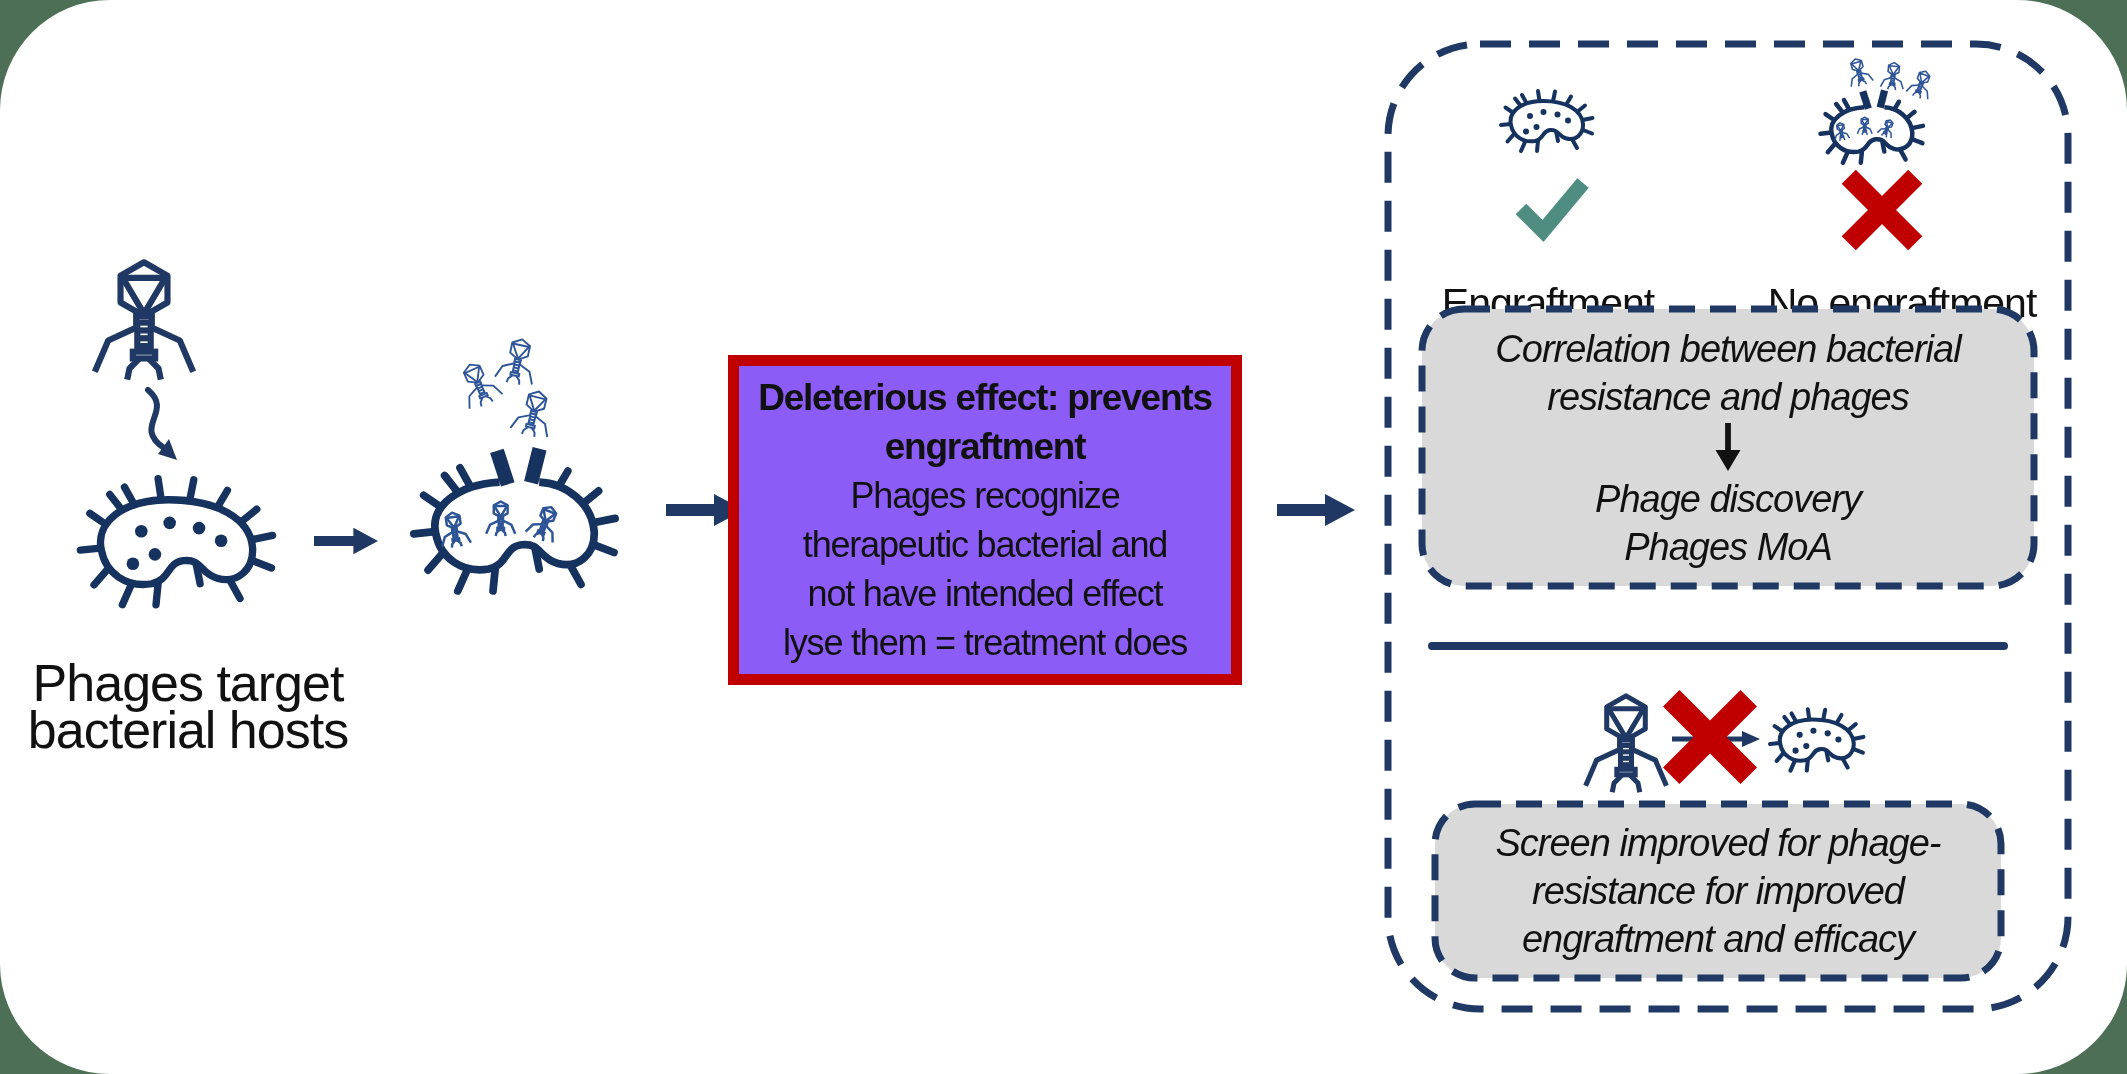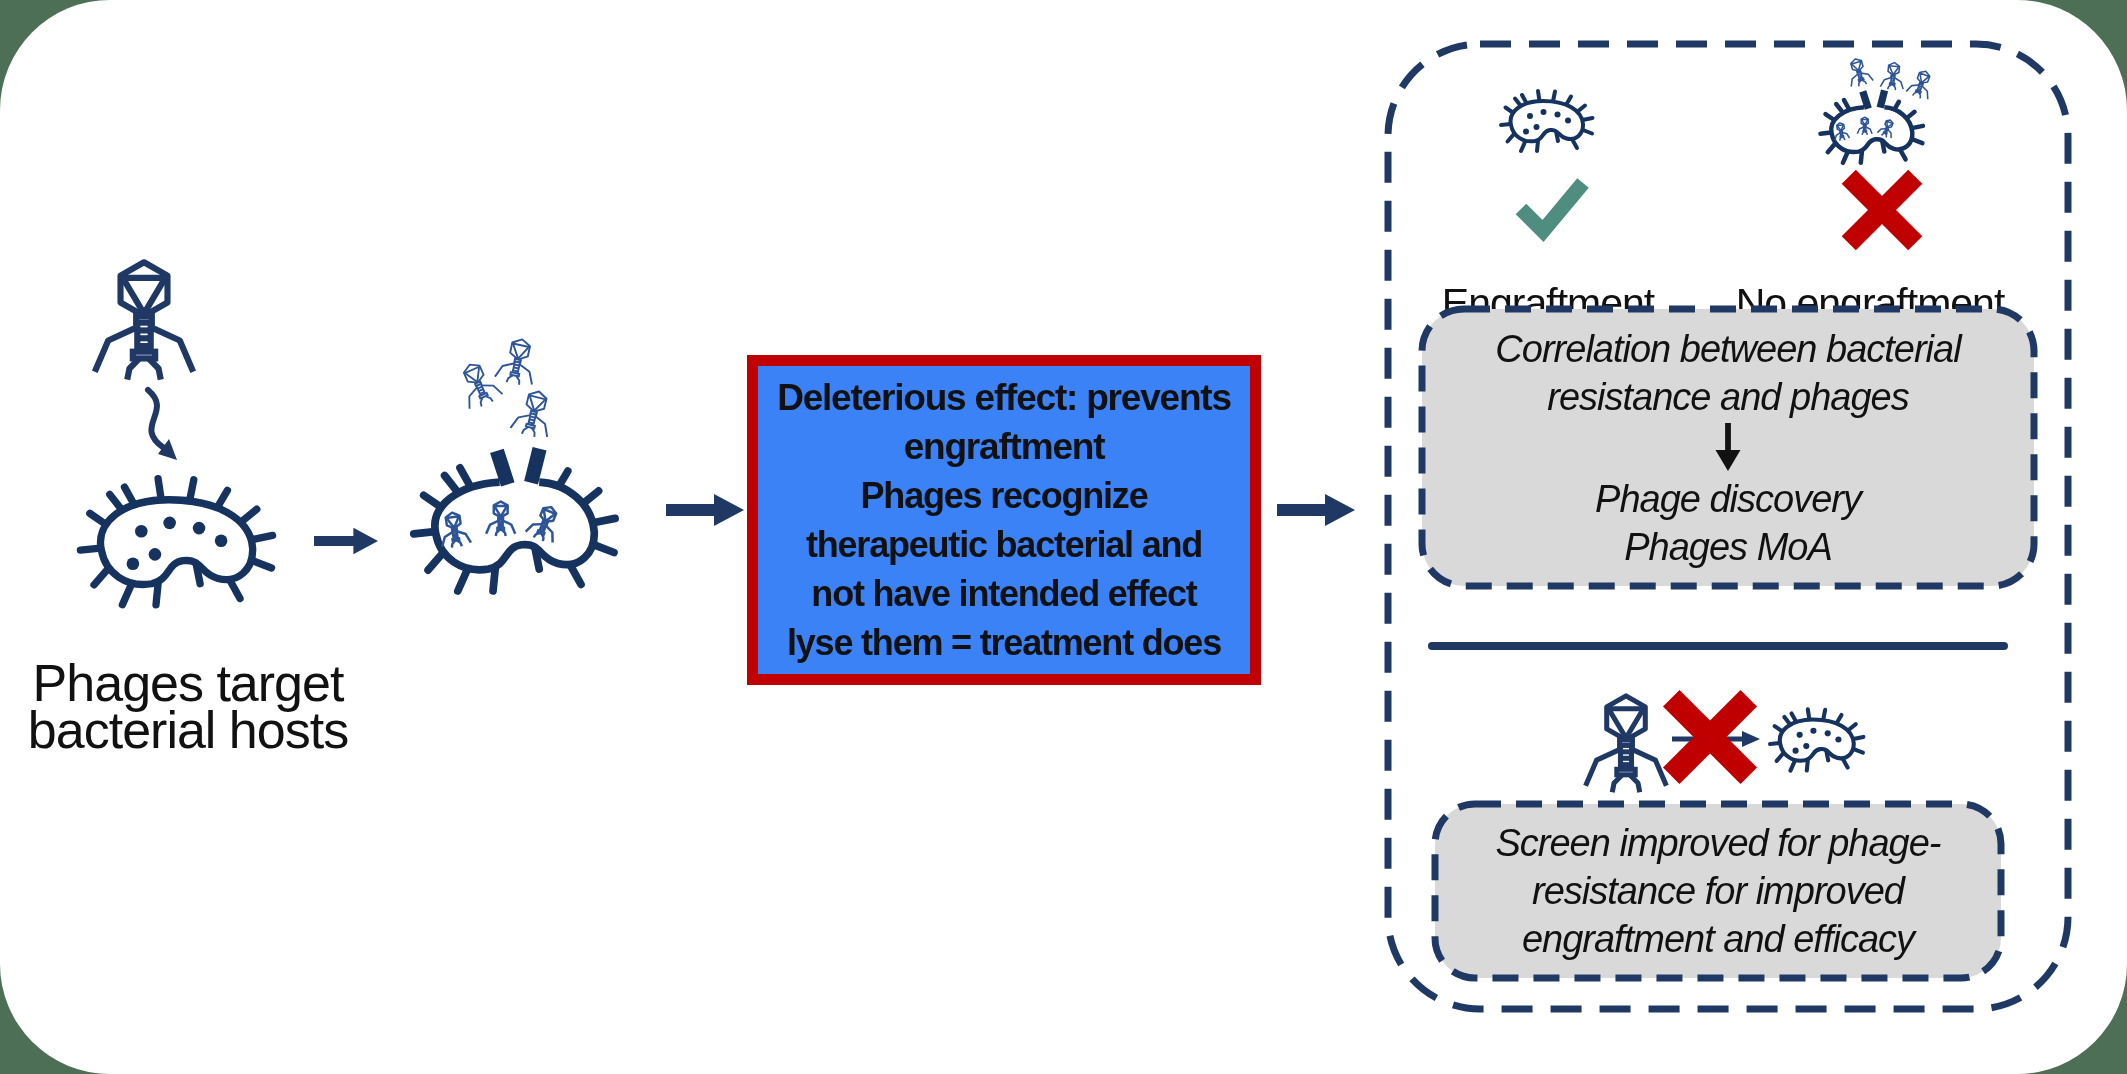--- a/index.html
+++ b/index.html
@@ -14,26 +14,26 @@
     background:#ffffff;border-radius:110px;overflow:hidden;
   }
   .abs{position:absolute;}
   svg{display:block;overflow:visible;}
   .caption{
     position:absolute;transform:translateX(-50%);
     text-align:center;white-space:nowrap;
     font-size:52px;line-height:47px;letter-spacing:-1px;color:#111;
   }
   .warning-box{
-    position:absolute;left:747px;top:355px;width:514px;height:330px;
-    box-sizing:border-box;border:11px solid #c00000;background:#3b82f6;
+    position:absolute;left:728px;top:355px;width:514px;height:330px;
+    box-sizing:border-box;border:11px solid #c00000;background:#8b5cf6;
     display:flex;flex-direction:column;justify-content:center;align-items:center;
   }
   .warning-box .wline{
-    font-size:36px;line-height:49px;letter-spacing:-1.2px;white-space:nowrap;text-align:center;font-weight:bold;
+    font-size:36px;line-height:49px;letter-spacing:-1.2px;white-space:nowrap;text-align:center;
   }
   .warning-box .wtitle{font-weight:bold;font-size:37px;}
   .panel{
     position:absolute;left:1384px;top:40px;width:688px;height:973px;
   }
   .panel-label{
     position:absolute;transform:translateX(-50%);
     font-size:41px;line-height:46px;letter-spacing:-1px;white-space:nowrap;text-align:center;color:#111;
   }
   .graybox{
@@ -211,21 +211,21 @@
       <use href="#bact-lysed"></use>
       <g stroke="#2e5597" stroke-width="9">
         <use href="#phage" transform="translate(30,58) scale(0.30) rotate(-8 50 55)"></use>
         <use href="#phage" transform="translate(72,48) scale(0.30)"></use>
         <use href="#phage" transform="translate(112,52) scale(0.30) rotate(22 50 55)"></use>
       </g>
     </svg>
     <svg class="abs" style="left:462px;top:134px" width="72" height="72" viewBox="0 0 72 72">
       <use href="#red-x"></use>
     </svg>
-    <div class="panel-label" style="left:486px;top:240px">No engraftment</div>
+    <div class="panel-label" style="left:518px;top:240px">No engraftment</div>
 
     <div class="graybox" style="left:34px;top:265px;width:620px;height:285px">
       <svg width="620" height="285" viewBox="0 0 620 285">
         <rect x="4" y="4" width="612" height="277" rx="42" fill="#d9d9d9" stroke="#1f3864" stroke-width="7" stroke-dasharray="26 15"></rect>
       </svg>
       <div class="gb-inner">
         <div class="gline">Correlation between bacterial</div>
         <div class="gline">resistance and phages</div>
         <svg width="30" height="50" viewBox="0 0 30 52" style="margin:2px 0">
           <rect x="12" y="0" width="6" height="30" fill="#111"></rect>

